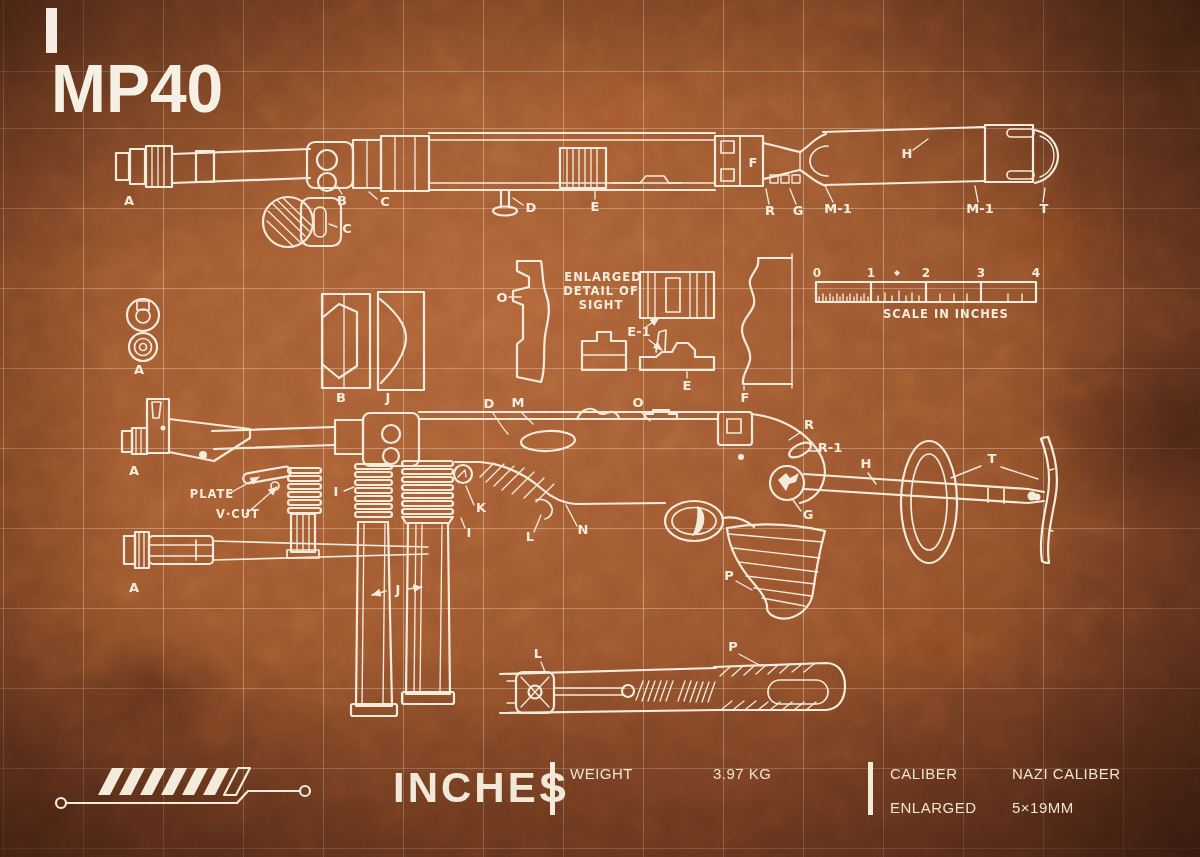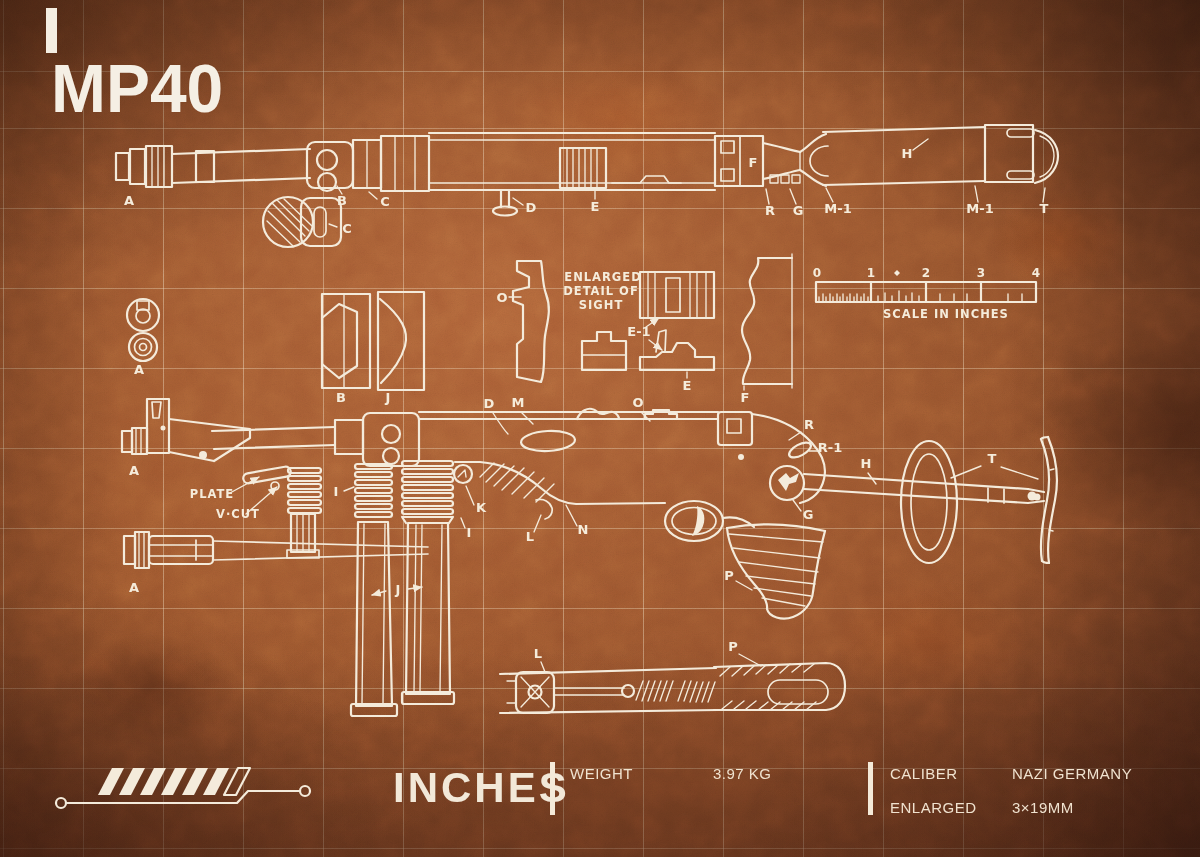--- a/index.html
+++ b/index.html
@@ -402,20 +402,20 @@
   <div class="spec-col c1">
     <div class="spec-row">
       <span class="spec-label">WEIGHT</span>
       <span class="spec-value">3.97 KG</span>
     </div>
   </div>
   <div class="spec-divider d2"></div>
   <div class="spec-col c2">
     <div class="spec-row">
       <span class="spec-label">CALIBER</span>
-      <span class="spec-value">NAZI GERMANY</span>
+      <span class="spec-value">NAZI CALIBER</span>
     </div>
     <div class="spec-row">
       <span class="spec-label">ENLARGED</span>
-      <span class="spec-value">3×19MM</span>
+      <span class="spec-value">5×19MM</span>
     </div>
   </div>
 </div>
 
 </body></html>

